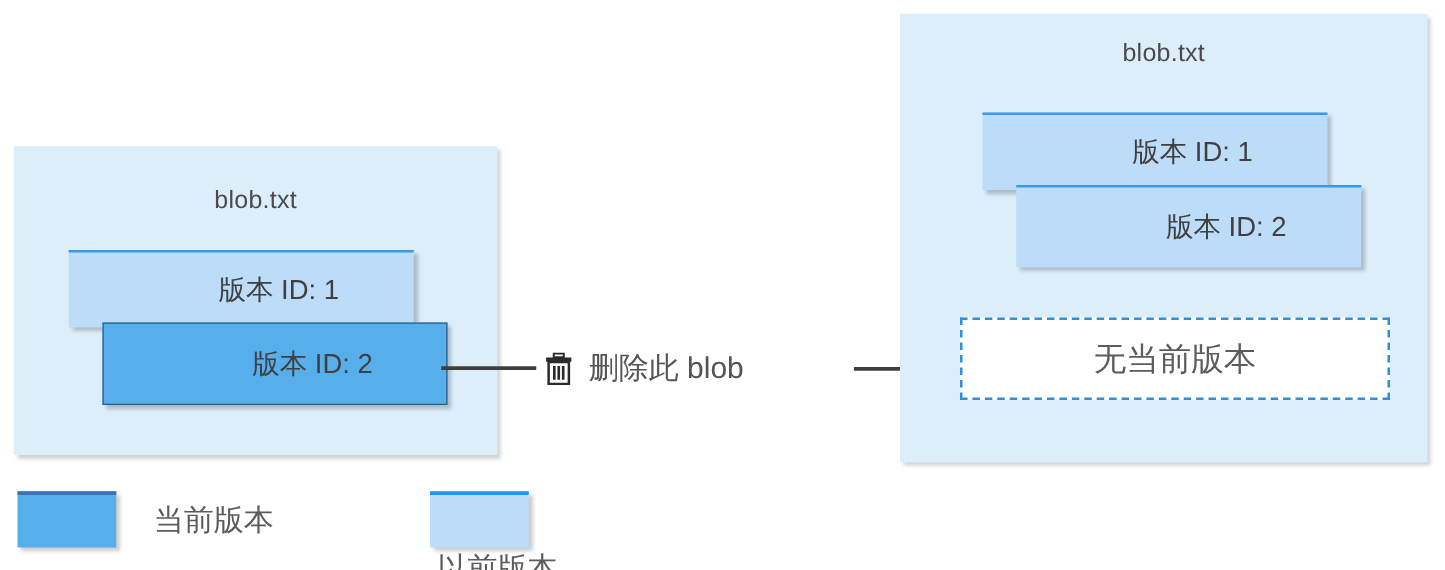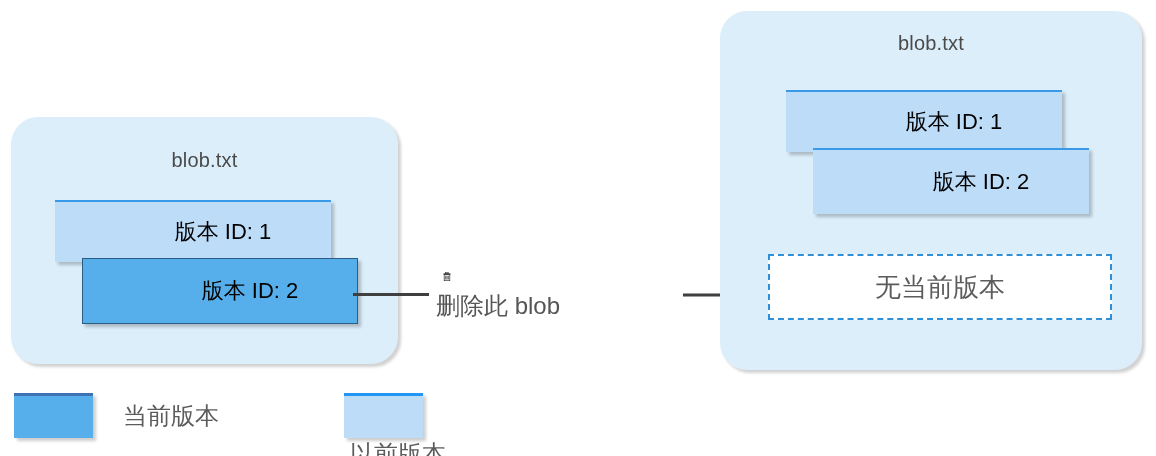--- a/index.html
+++ b/index.html
@@ -21,21 +21,20 @@
     top: 0;
     width: 1156px;
     height: 456px;
   }
 
   
   .panel {
     position: absolute;
     background: #dceefa;
     box-shadow: 3px 3px 3px rgba(0,0,0,0.18);
-    border-radius: 27px;
   }
   .panel-left  { left: 11px;  top: 117px; width: 387px; height: 247px; }
   .panel-right { left: 720px; top: 11px;  width: 422px; height: 359px; }
 
   .panel-title {
     position: absolute;
     left: 0;
     width: 100%;
     text-align: center;
     font-size: 20px;
@@ -46,21 +45,21 @@
   .panel-right .panel-title { top: 21px; }
 
   
   .vcard {
     position: absolute;
     box-sizing: border-box;
     display: flex;
     align-items: center;
     justify-content: center;
     font-size: 22px;
-    color: #000000;
+    color: #404040;
     box-shadow: 3px 3px 3px rgba(0,0,0,0.22);
     padding-left: 60px;
   }
   .vcard.prev {
     background: #bcdcf8;
     border-top: 2px solid #3a9ae8;
   }
   .vcard.current {
     background: #56afeb;
     border: 1px solid #2b5d86;
@@ -99,23 +98,22 @@
     width: 76px;
     height: 3px;
     background: #3f3f3f;
   }
   .action-group {
     position: absolute;
     left: 436px;
     top: 272px;
     height: 46px;
     display: flex;
-    align-items: flex-start;
+    align-items: center;
     gap: 13px;
-    flex-direction: column;
   }
   .trash-icon {
     width: 22px;
     height: 26px;
     display: block;
   }
   .action-label {
     font-size: 24px;
     color: #555555;
     white-space: nowrap;

